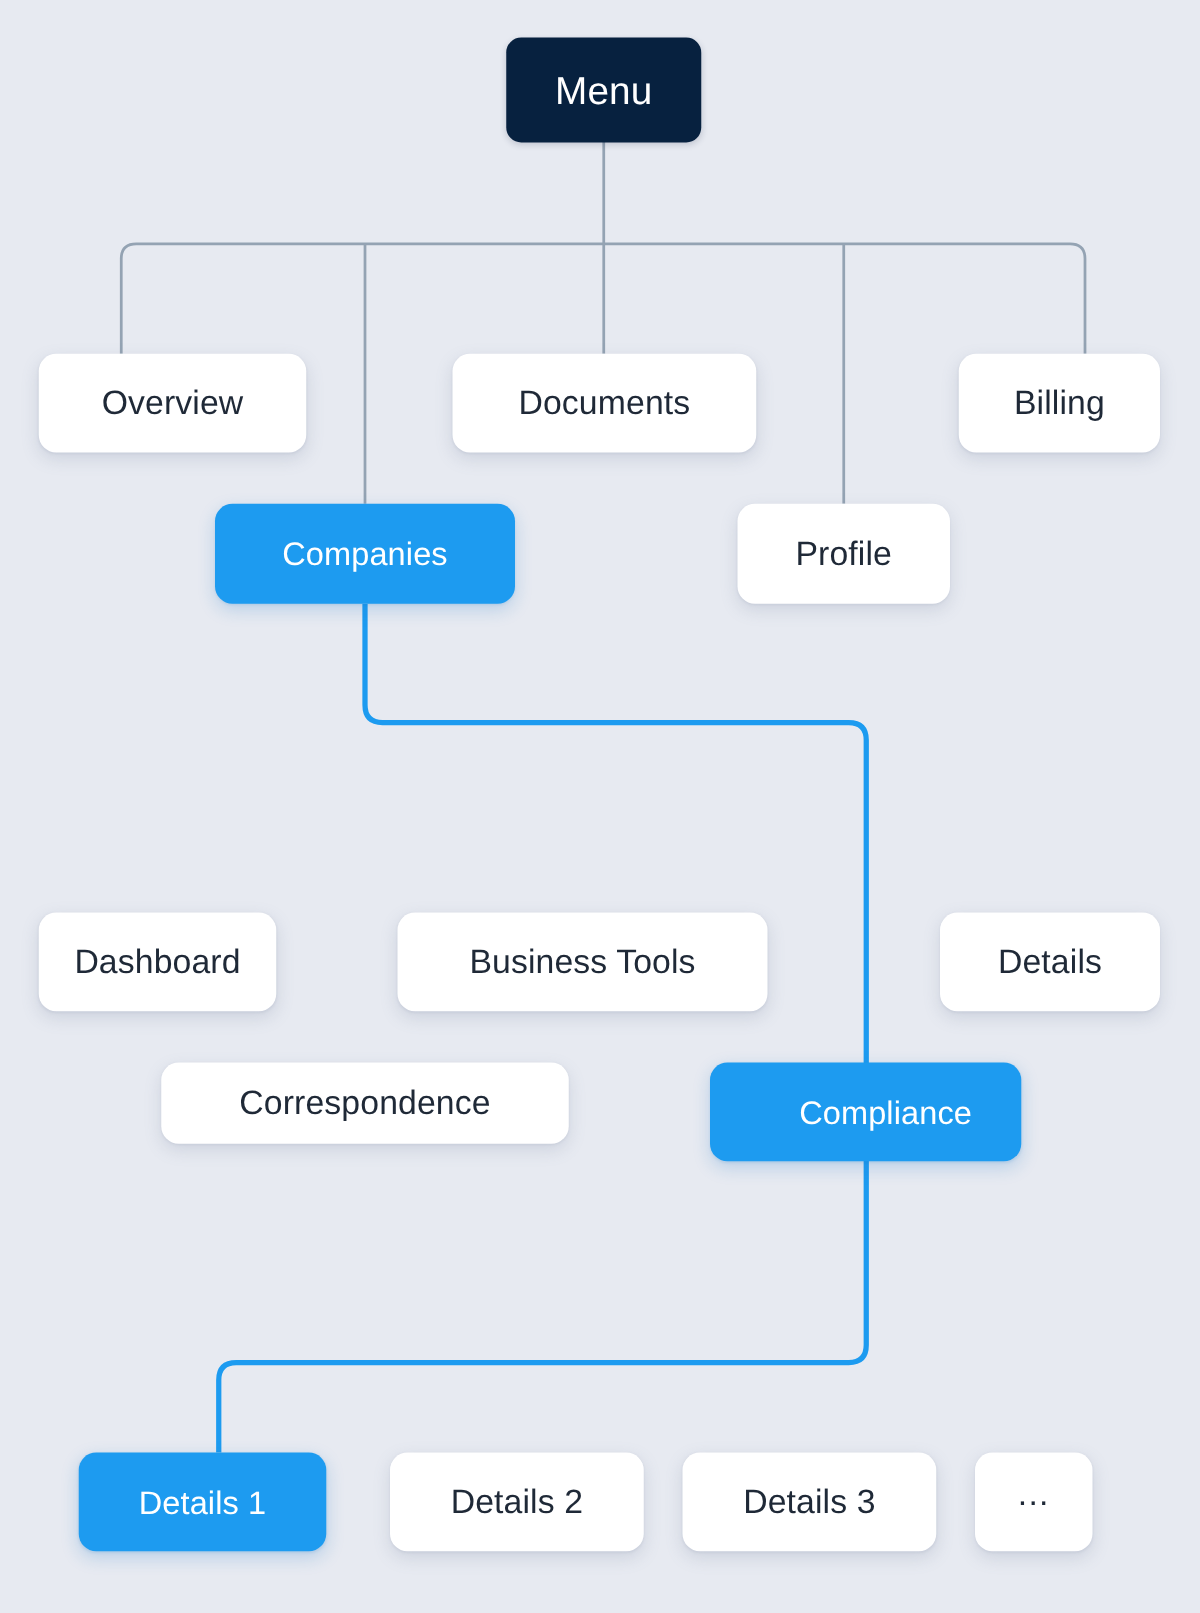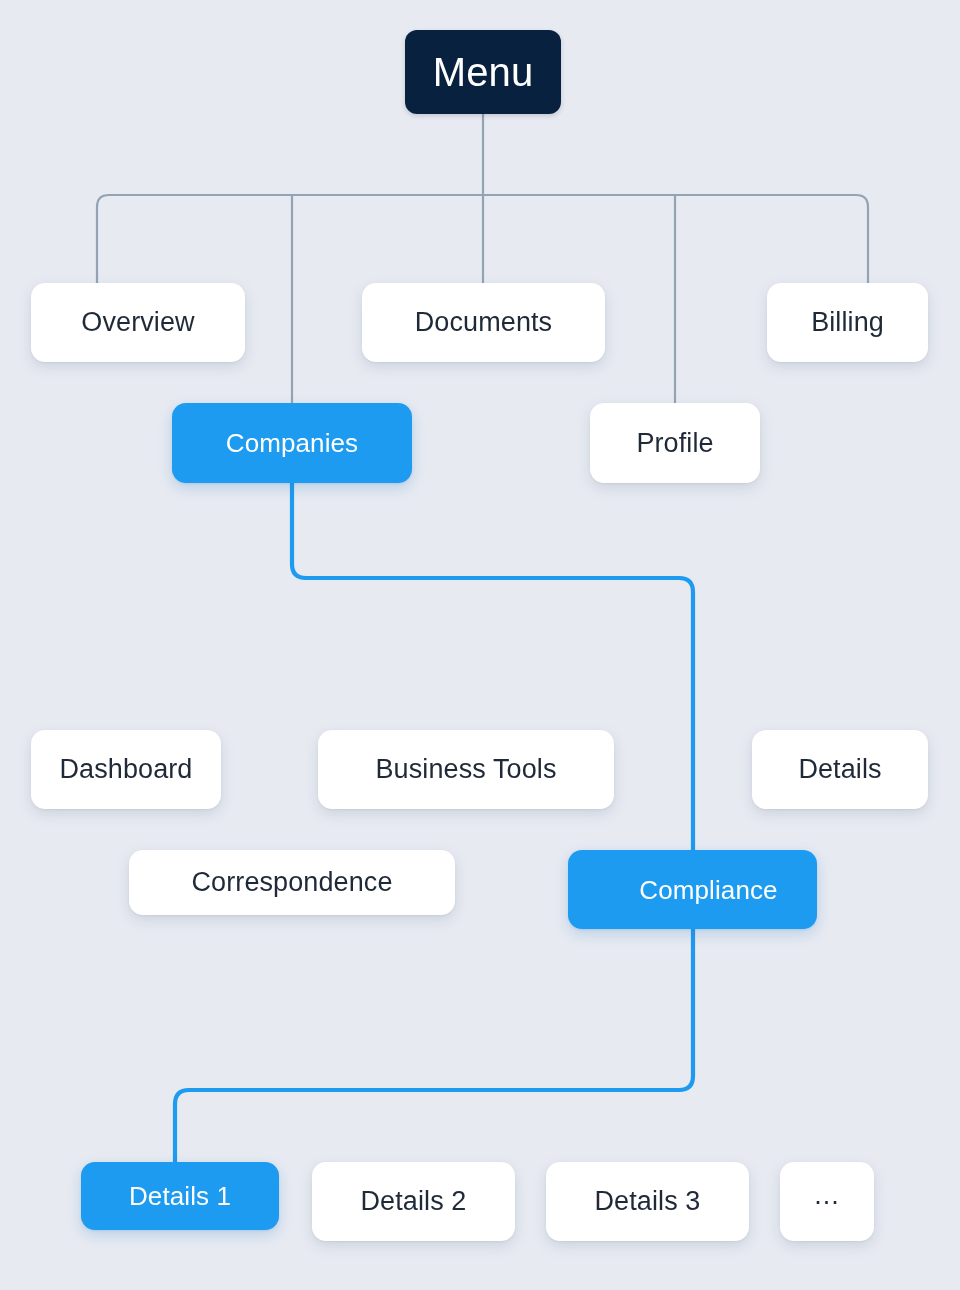--- a/index.html
+++ b/index.html
@@ -46,21 +46,21 @@
     letter-spacing: 0.1px;
   }
   
   .node.root {
     background: #07213f;
     color: #ffffff;
     border-radius: 12px;
     box-shadow: 0 2px 5px rgba(25, 40, 70, 0.18);
   }
   .node.root .node-label {
-    font-size: 40px;
+    font-size: 31px;
     font-weight: 400;
   }
   .node.plain {
     background: #ffffff;
     color: #1f2937;
     box-shadow: 0 5px 14px rgba(106, 122, 152, 0.20),
                 0 1px 2px rgba(106, 122, 152, 0.10);
   }
   .node.plain .node-label {
     font-size: 27px;
@@ -143,21 +143,21 @@
   </div>
 
   <div class="node plain" style="left:129px; top:850px; width:326px; height:65px;">
     <span class="node-label">Correspondence</span>
   </div>
 
   <div class="node active" style="left:568px; top:850px; width:249px; height:79px;padding-left:32px;">
     <span class="node-label">Compliance</span>
   </div>
 
-  <div class="node active" style="left:81px; top:1162px; width:198px; height:68px;">
+  <div class="node active" style="left:63px; top:1162px; width:198px; height:79px;">
     <span class="node-label">Details 1</span>
   </div>
 
   <div class="node plain" style="left:312px; top:1162px; width:203px; height:79px;">
     <span class="node-label">Details 2</span>
   </div>
 
   <div class="node plain" style="left:546px; top:1162px; width:203px; height:79px;">
     <span class="node-label">Details 3</span>
   </div>

